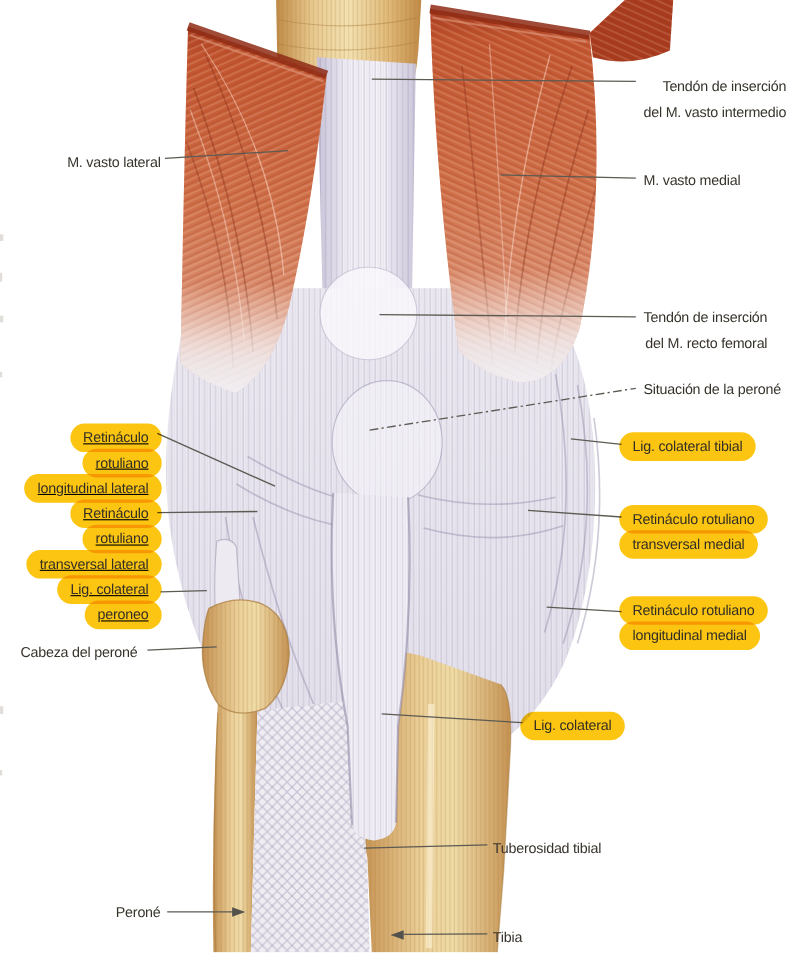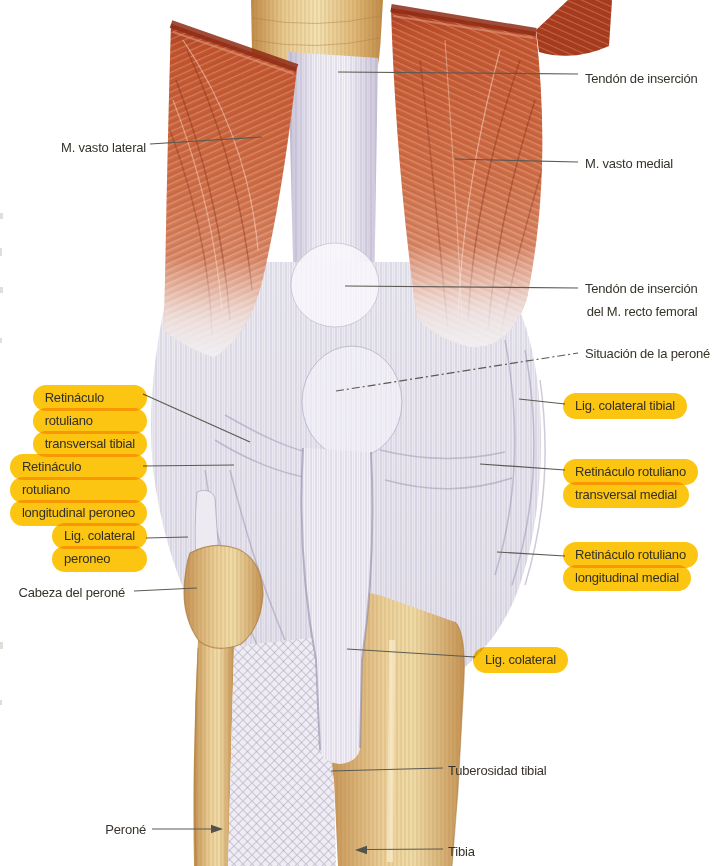--- a/index.html
+++ b/index.html
@@ -5,21 +5,21 @@
   html,body{margin:0;padding:0;background:#ffffff;}
   body{width:723px;height:866px;overflow:hidden;font-family:"Liberation Sans","DejaVu Sans",sans-serif;}
   .stage{position:relative;width:723px;height:866px;background:#ffffff;}
   .stage > svg{position:absolute;left:0;top:0;}
 
   .lbl{position:absolute;font-size:13px;line-height:17px;color:#37332B;letter-spacing:-0.2px;white-space:nowrap;}
   .lbl.two span{display:block;line-height:23px;text-align:right;}
   .lbl.ra{text-align:right;}
 
   .pills{position:absolute;display:flex;flex-direction:column;}
-  .pills.to-left{}
+  .pills.to-left{align-items:flex-end;text-decoration:underline;}
   .pills.to-right{align-items:flex-start;}
   .pill{background:#FBC511;mix-blend-mode:multiply;border-radius:13px;padding:4px 12px 5px 12px;
         font-size:13px;line-height:17px;color:#332F26;letter-spacing:-0.2px;white-space:nowrap;}
   .pill + .pill{margin-top:-3px;}
 </style>
 </head>
 <body>
 
 <div class="stage">
 
@@ -218,20 +218,21 @@
       <polygon points="355,850 367,845.7 367,854.3"></polygon>
     </g>
   </svg>
 
   <div class="lbl ra" style="right:577px;top:139px;">
     <span>M. vasto lateral</span>
   </div>
 
   <div class="lbl two" style="left:585px;top:67px;">
     <span>Tendón de inserción</span>
+    <span>del M. vasto intermedio</span>
   </div>
 
   <div class="lbl" style="left:585px;top:155px;">
     <span>M. vasto medial</span>
   </div>
 
   <div class="lbl two" style="left:585px;top:277px;">
     <span>Tendón de inserción</span>
     <span>del M. recto femoral</span>
   </div>
@@ -252,27 +253,27 @@
     <span>Peroné</span>
   </div>
 
   <div class="lbl" style="left:448px;top:843px;">
     <span>Tibia</span>
   </div>
 
   <div class="pills to-left" style="right:576px;top:385px;">
     <span class="pill">Retináculo</span>
     <span class="pill">rotuliano</span>
-    <span class="pill">transversal tibial</span>
+    <span class="pill">longitudinal lateral</span>
   </div>
 
   <div class="pills to-left" style="right:576px;top:454px;">
     <span class="pill">Retináculo</span>
     <span class="pill">rotuliano</span>
-    <span class="pill">longitudinal peroneo</span>
+    <span class="pill">transversal lateral</span>
   </div>
 
   <div class="pills to-right" style="left:563px;top:393px;">
     <span class="pill">Lig. colateral tibial</span>
   </div>
 
   <div class="pills to-left" style="right:576px;top:523px;">
     <span class="pill">Lig. colateral</span>
     <span class="pill">peroneo</span>
   </div>

